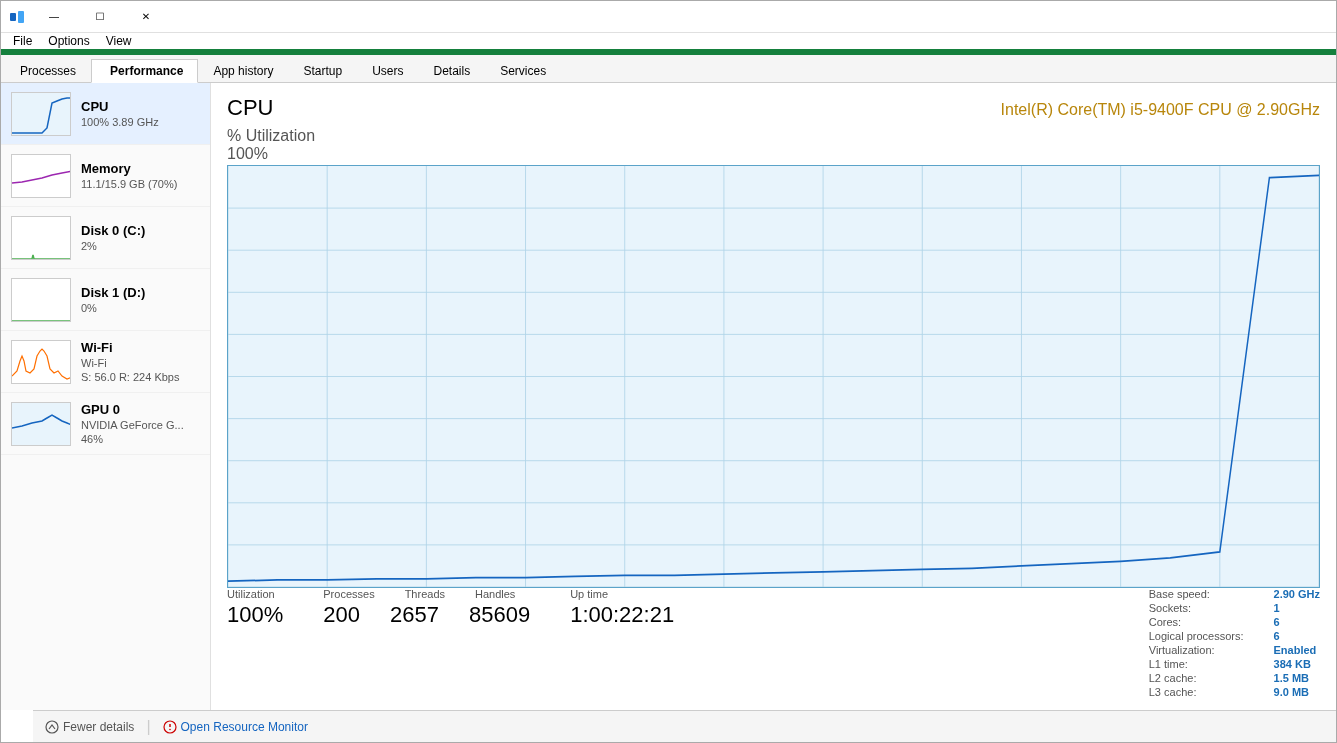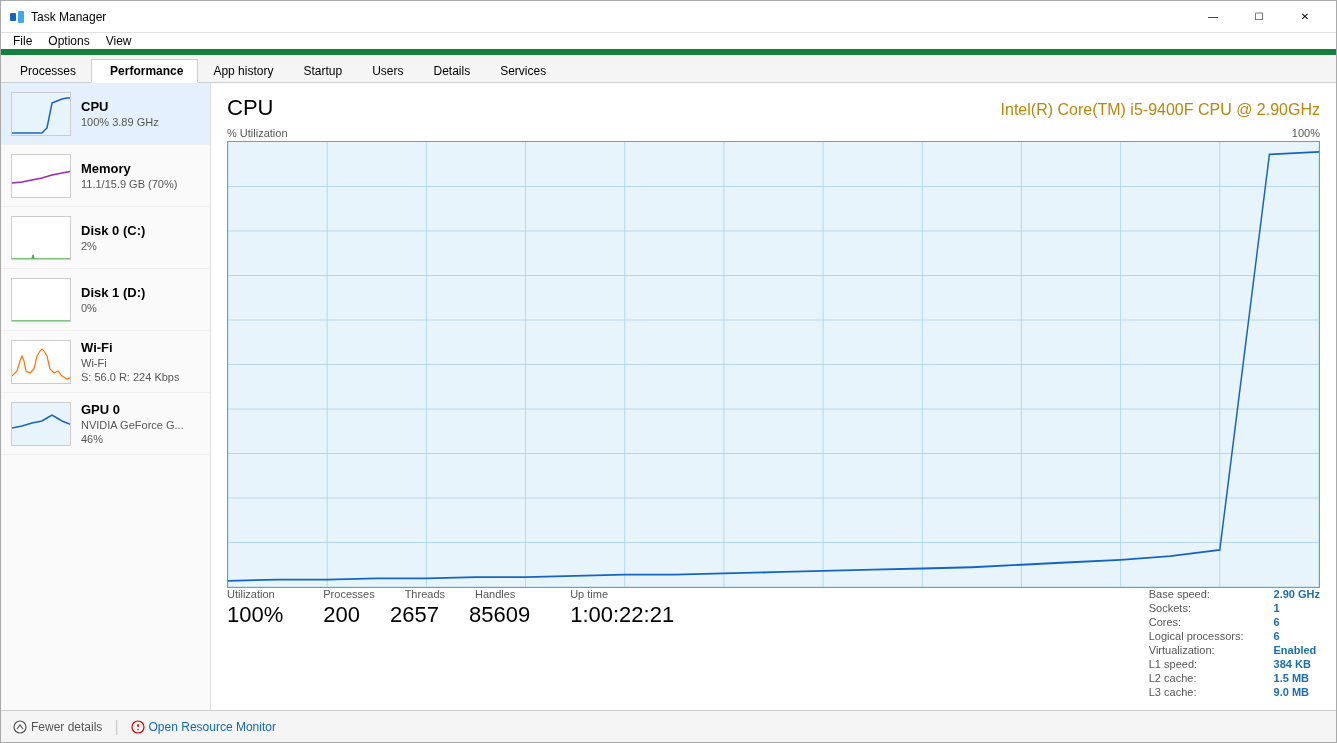--- a/index.html
+++ b/index.html
@@ -166,24 +166,24 @@
       font-size: 22px;
       font-weight: 300;
       color: #000;
     }
     .panel-subtitle {
       font-size: 16px;
       color: #b8860b;
     }
     .graph-label-row {
       display: flex;
-      justify-content: space-between;
-      font-size: 11px;
+      font-size: 16px;
       color: #555;
       margin-bottom: 2px;
+      flex-direction: column;
     }
     
     .cpu-graph {
       border: 1px solid #5ba3c9;
       background: #e8f4fc;
       flex: 1;
       position: relative;
       overflow: hidden;
       min-height: 300px;
     }
@@ -232,20 +232,21 @@
     
     .bottom-bar {
       height: 32px;
       background: #f5f5f5;
       border-top: 1px solid #ccc;
       display: flex;
       align-items: center;
       padding: 0 12px;
       gap: 12px;
       flex-shrink: 0;
+      margin-left: 32px;
     }
     .bottom-link {
       display: flex;
       align-items: center;
       gap: 4px;
       cursor: pointer;
       font-size: 12px;
       color: #555;
     }
     .bottom-link-text {
@@ -269,21 +270,20 @@
 </head>
 <body>
 
 <div class="window">
 
   <div class="title-bar">
     <svg class="title-bar-icon" viewBox="0 0 16 16">
       <rect x="1" y="4" width="6" height="8" fill="#1565c0" rx="1"></rect>
       <rect x="9" y="2" width="6" height="12" fill="#42a5f5" rx="1"></rect>
     </svg>
-    <span class="title-bar-text">Task Manager</span>
     <div class="title-bar-controls">
       <div class="title-bar-btn">—</div>
       <div class="title-bar-btn">☐</div>
       <div class="title-bar-btn close">✕</div>
     </div>
   </div>
 
   <div class="menu-bar">
     <div class="menu-item">File</div>
     <div class="menu-item">Options</div>
@@ -461,21 +461,21 @@
 
           <span class="spec-label">Cores:</span>
           <span class="spec-value">6</span>
 
           <span class="spec-label">Logical processors:</span>
           <span class="spec-value">6</span>
 
           <span class="spec-label">Virtualization:</span>
           <span class="spec-value-enabled">Enabled</span>
 
-          <span class="spec-label">L1 speed:</span>
+          <span class="spec-label">L1 time:</span>
           <span class="spec-value">384 KB</span>
 
           <span class="spec-label">L2 cache:</span>
           <span class="spec-value">1.5 MB</span>
 
           <span class="spec-label">L3 cache:</span>
           <span class="spec-value">9.0 MB</span>
         </div>
       </div>
     </div>

